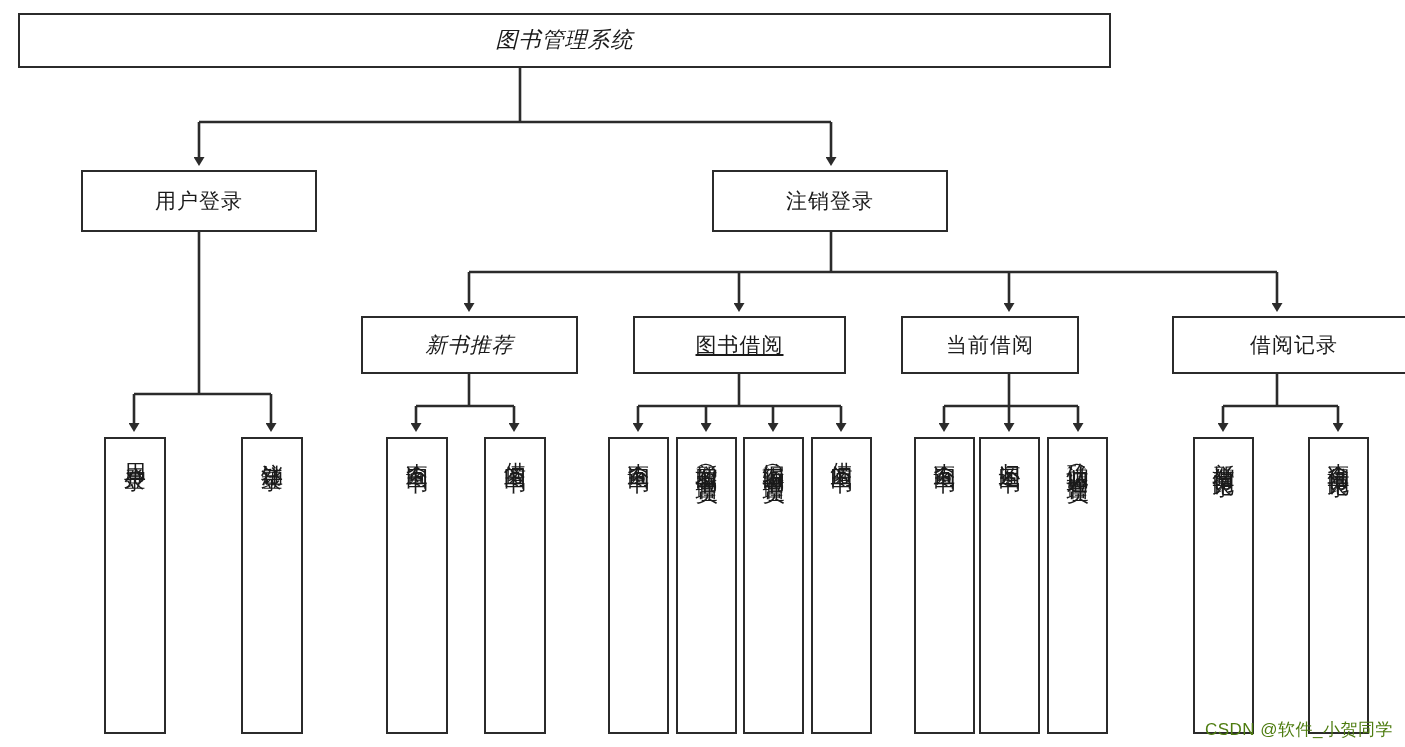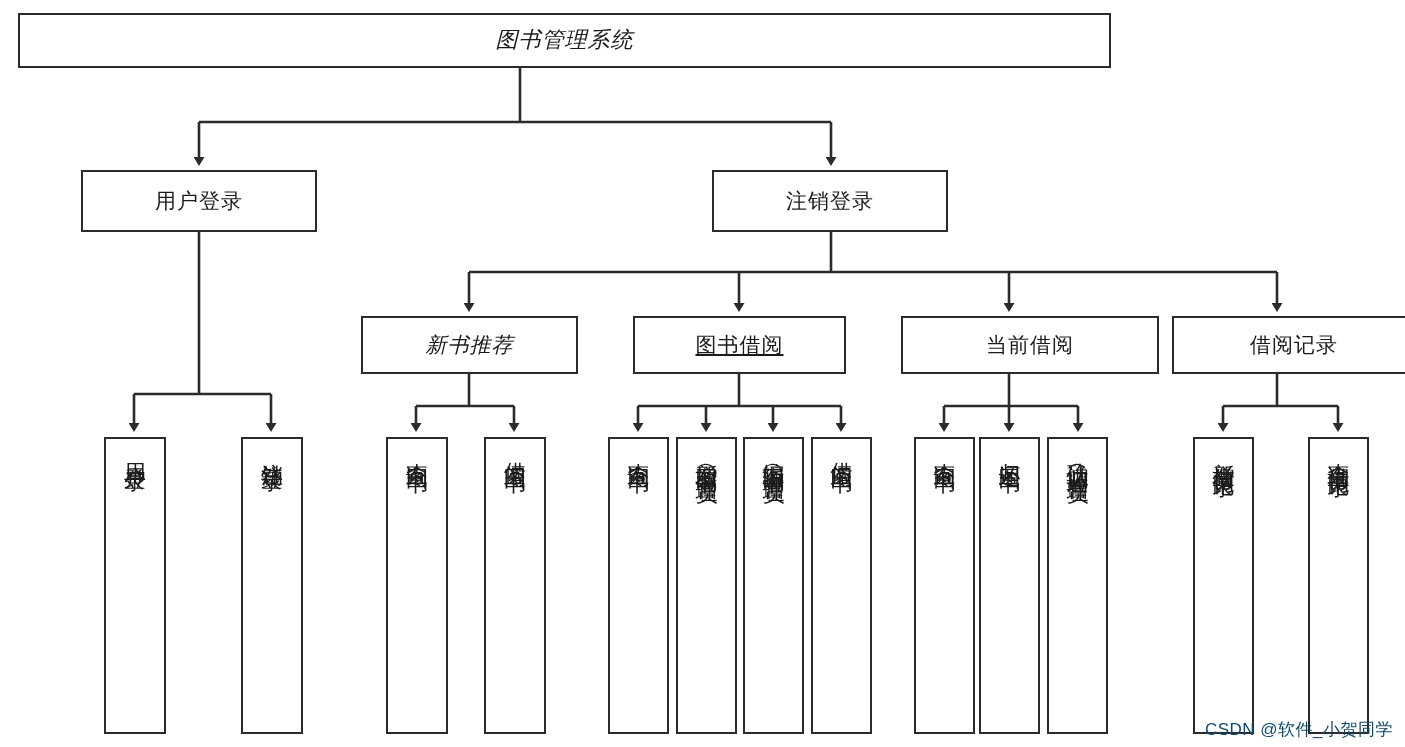--- a/index.html
+++ b/index.html
@@ -56,21 +56,21 @@
     letter-spacing: 3px;
     line-height: 1;
     white-space: nowrap;
   }
   .node.root .label { font-size: 22px; }
   .watermark {
     position: absolute;
     right: 12px;
     bottom: 6px;
     font-size: 17px;
-    color: #0c4a6e;
+    color: #4d7c0f;
     letter-spacing: 0.5px;
     white-space: nowrap;
   }
 </style>
 </head>
 <body>
 
 <div id="canvas">
 
   <svg class="edges" viewBox="0 0 1405 747">
@@ -133,21 +133,21 @@
   <div class="node horiz" style="left:712px; top:170px; width:236px; height:62px;">
     <span class="label">注销登录</span>
   </div>
 
   <div class="node horiz" style="left:361px; top:316px; width:217px; height:58px;font-style:italic;">
     <span class="label">新书推荐</span>
   </div>
   <div class="node horiz" style="left:633px; top:316px; width:213px; height:58px;text-decoration:underline;">
     <span class="label">图书借阅</span>
   </div>
-  <div class="node horiz" style="left:901px; top:316px; width:258px; height:58px;">
+  <div class="node horiz" style="left:901px; top:316px; width:178px; height:58px;">
     <span class="label">当前借阅</span>
   </div>
   <div class="node horiz" style="left:1172px; top:316px; width:244px; height:58px;">
     <span class="label">借阅记录</span>
   </div>
 
   <div class="node vert" style="left:104px; top:437px; width:62px; height:297px;">
     <span class="label">用户登录</span>
   </div>
   <div class="node vert" style="left:241px; top:437px; width:62px; height:297px;">

